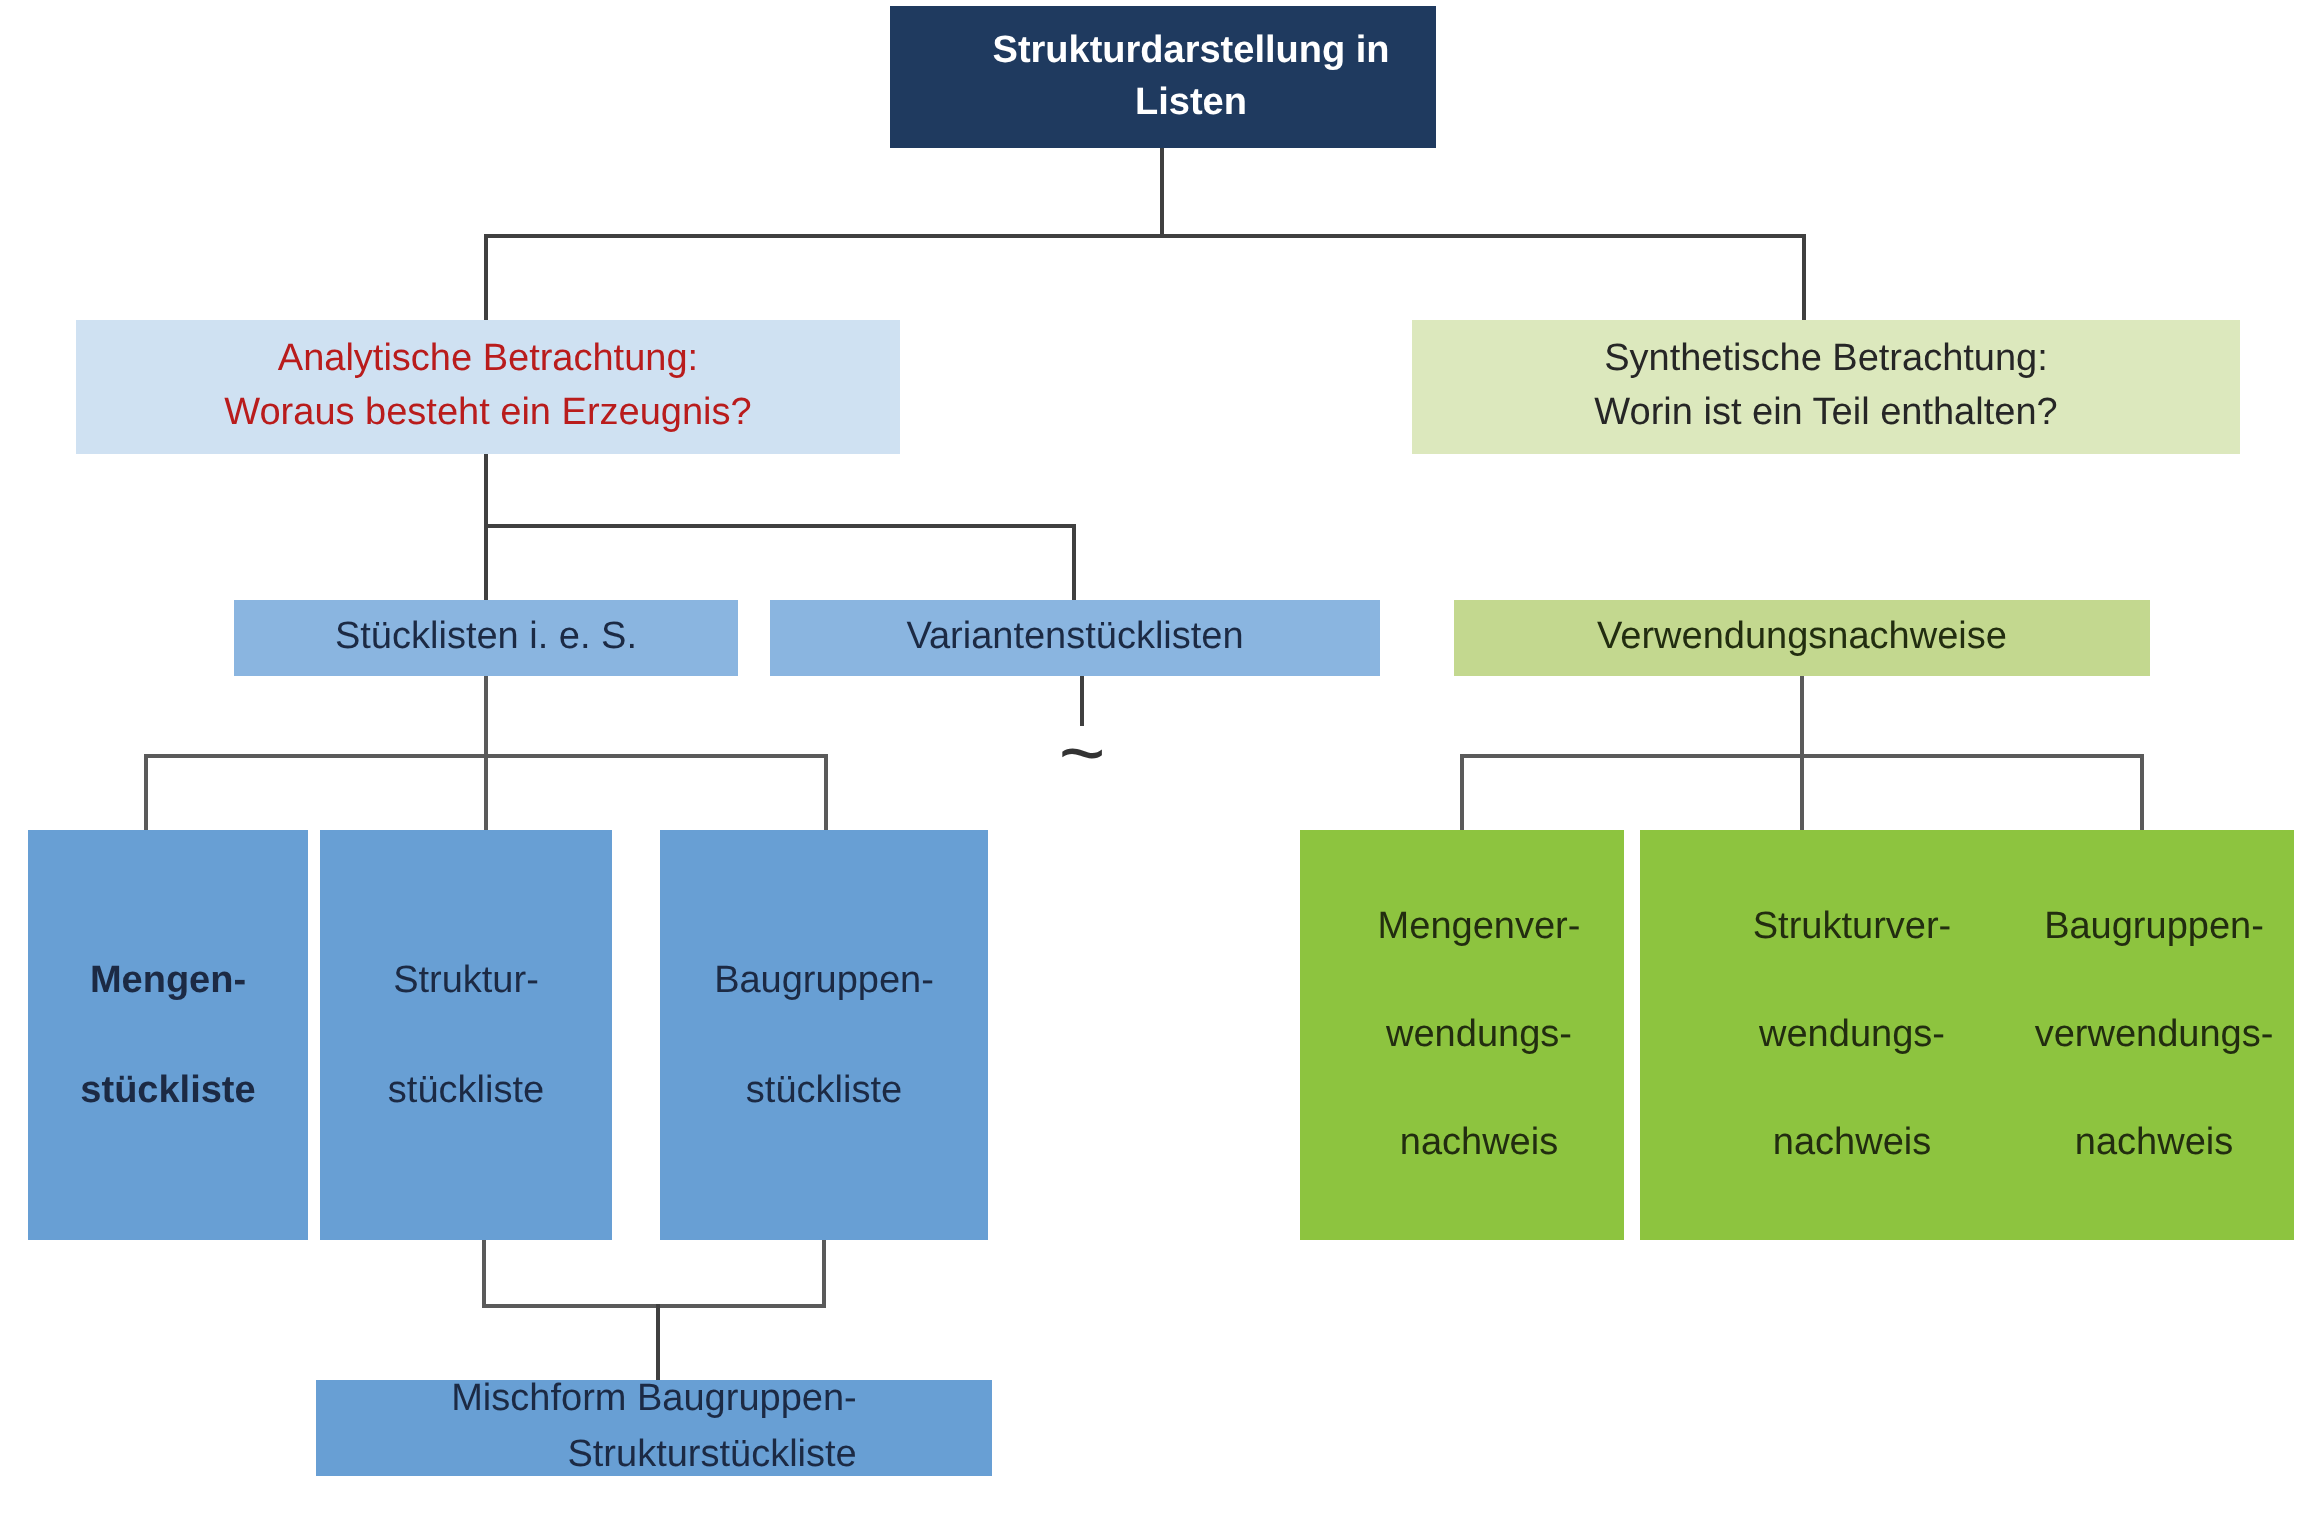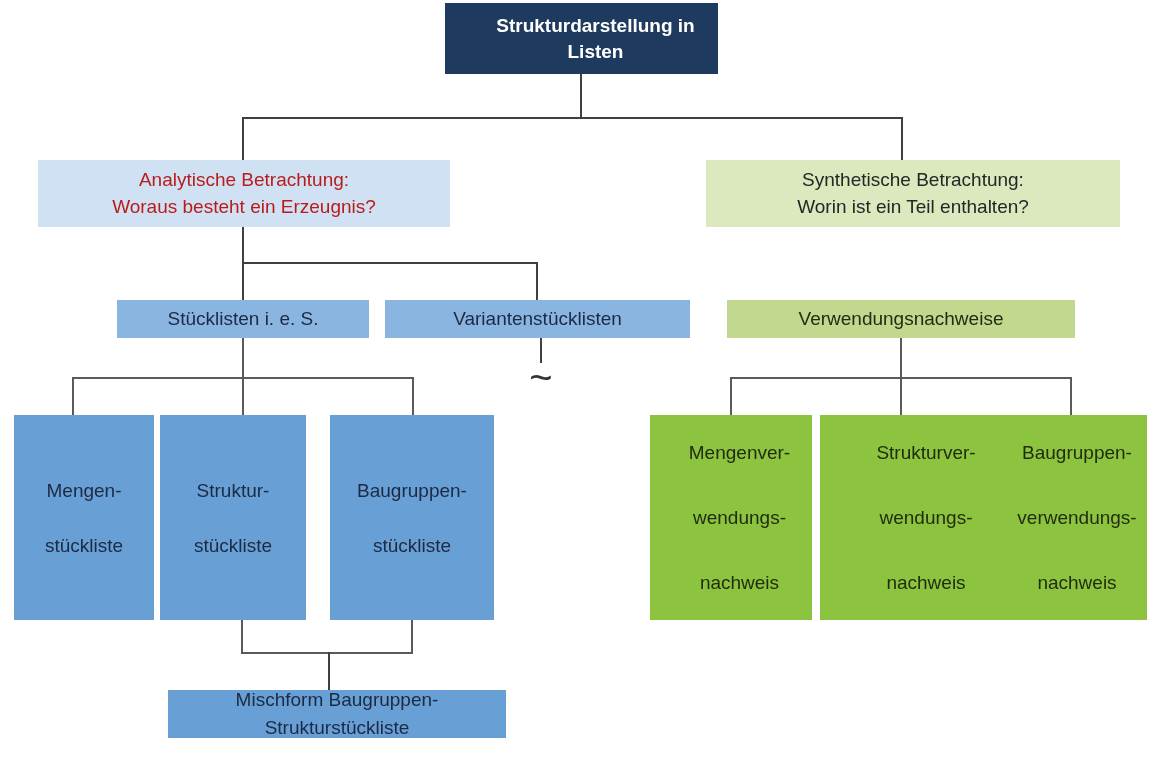--- a/index.html
+++ b/index.html
@@ -23,21 +23,21 @@
     color:var(--root-text,#ffffff);
     font-weight:bold;
     line-height:1.35;
     padding-left:28px;
   }
   .hdr-blue{background:var(--analytic-bg,#cfe1f2);color:#b91c1c;line-height:1.4;}
   .hdr-green{background:var(--synthetic-bg,#dce8bd);color:#262626;line-height:1.4;}
   .mid-blue{background:var(--blue-header-bg,#8ab5e0);color:var(--blue-text,#1c2a44);}
   .mid-green{background:var(--green-header-bg,#c3d88f);color:var(--green-text,#222d10);}
   .node-blue{background:var(--blue-node-bg,#689fd4);color:var(--blue-text,#1c2a44);line-height:55px;}
-  .node-green{background:var(--green-node-bg,#8dc43f);color:var(--green-text,#222d10);line-height:65px;padding-left:17px;}
+  .node-green{background:var(--green-node-bg,#8dc43f);color:var(--green-text,#222d10);line-height:54px;padding-left:17px;}
   .merge-blue{background:var(--blue-node-bg,#689fd4);color:var(--blue-text,#1c2a44);line-height:1.45;}
   .ln{position:absolute;background:var(--line,#404040);}
   .ln.gray{background:#5a5a5a;}
   .tilde{
     position:absolute;
     font-size:40px;color:#333;
     font-family:"Liberation Sans", sans-serif;
     text-align:center;line-height:1;
   }
 </style>
@@ -81,30 +81,30 @@
 
   <div class="box hdr-green" style="left:706px;top:160px;width:414px;height:67px;">Synthetische Betrachtung:
 Worin ist ein Teil enthalten?</div>
 
   <div class="box mid-blue" style="left:117px;top:300px;width:252px;height:38px;">Stücklisten i. e. S.</div>
 
   <div class="box mid-blue" style="left:385px;top:300px;width:305px;height:38px;">Variantenstücklisten</div>
 
   <div class="box mid-green" style="left:727px;top:300px;width:348px;height:38px;">Verwendungsnachweise</div>
 
-  <div class="box node-blue" style="left:14px;top:415px;width:140px;height:205px;">Mengen-
+  <div class="box node-blue" style="left:14px;top:415px;width:140px;height:205px;font-weight:bold;">Mengen-
 stückliste</div>
 
   <div class="box node-blue" style="left:160px;top:415px;width:146px;height:205px;">Struktur-
 stückliste</div>
 
   <div class="box node-blue" style="left:330px;top:415px;width:164px;height:205px;">Baugruppen-
 stückliste</div>
 
-  <div class="box merge-blue" style="left:168px;top:690px;width:338px;height:48px;">Mischform Baugruppen-
+  <div class="box merge-blue" style="left:158px;top:690px;width:338px;height:48px;text-align:right;">Mischform Baugruppen-
 Strukturstückliste</div>
 
   <div class="box node-green" style="left:650px;top:415px;width:162px;height:205px;">Mengenver-
 wendungs-
 nachweis</div>
 
   <div class="box node-green" style="left:820px;top:415px;width:195px;height:205px;">Strukturver-
 wendungs-
 nachweis</div>
 

